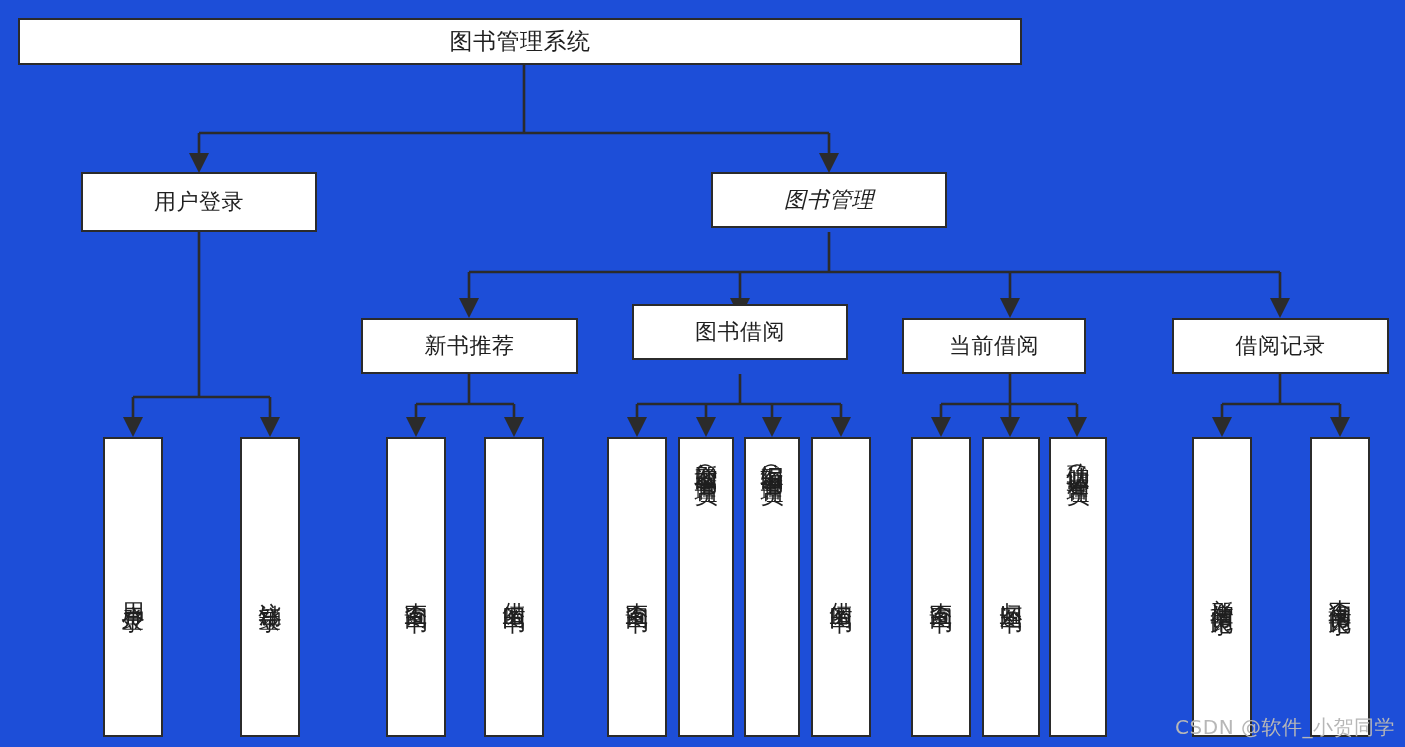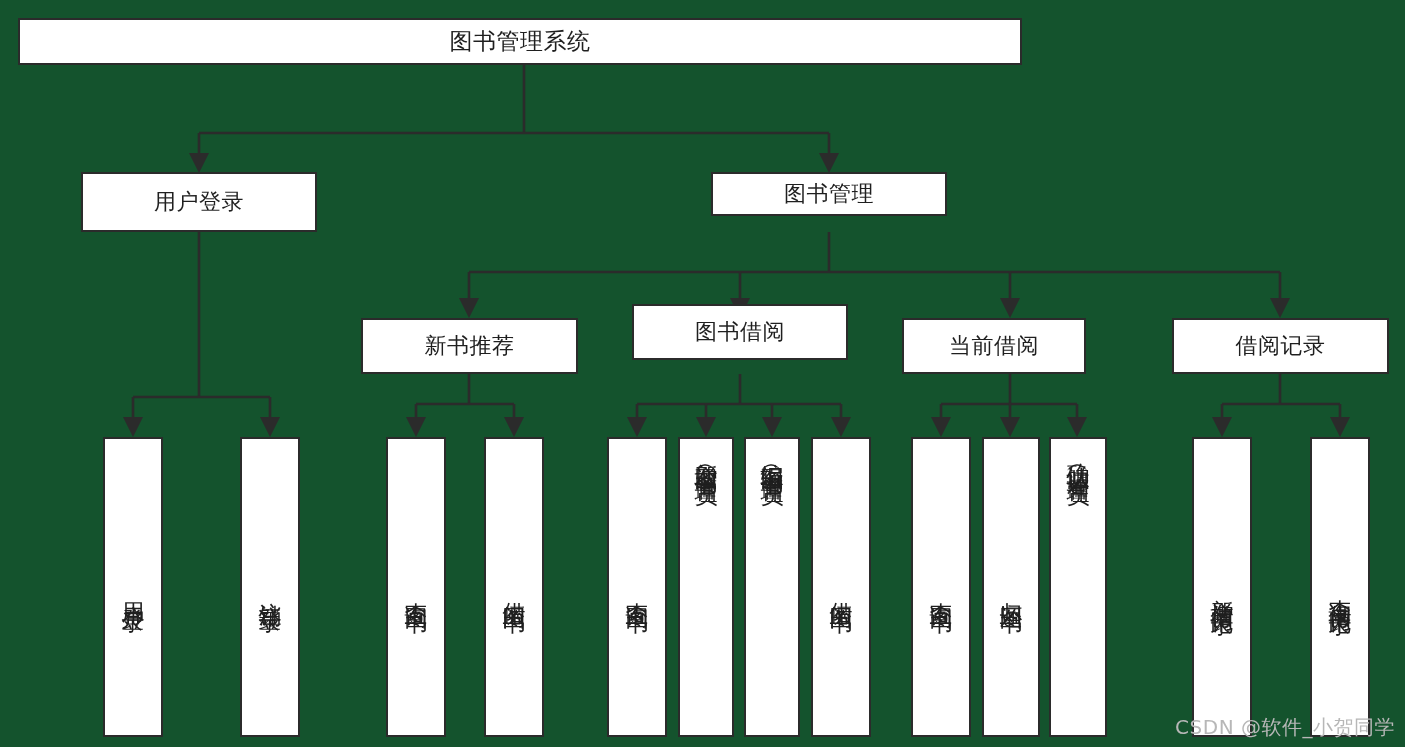--- a/index.html
+++ b/index.html
@@ -6,21 +6,21 @@
   html,body{margin:0;padding:0;background:#ffffff;}
   body{
     font-family:"DejaVu Sans","Liberation Sans",sans-serif;
     color:#1a1a1a;
     -webkit-font-smoothing:antialiased;
   }
   #canvas{
     position:relative;
     width:1405px;
     height:747px;
-    background:#14532d;
+    background:#1d4ed8;
     overflow:hidden;
   }
   
   #edges{
     position:absolute;
     left:0; top:0;
     width:1405px; height:747px;
     pointer-events:none;
   }
   #edges path, #edges line{
@@ -167,21 +167,21 @@
     </g>
   </svg>
 
   <div class="node horiz root" style="left:18px;  top:18px;  width:1004px; height:47px;">
     <span class="label">图书管理系统</span>
   </div>
 
   <div class="node horiz" style="left:81px;  top:172px; width:236px; height:60px;">
     <span class="label">用户登录</span>
   </div>
-  <div class="node horiz" style="left:711px; top:172px; width:236px; height:44px;">
+  <div class="node horiz" style="left:711px; top:172px; width:236px; height:56px;font-style:italic;">
     <span class="label">图书管理</span>
   </div>
 
   <div class="node horiz" style="left:361px;  top:318px; width:217px; height:56px;">
     <span class="label">新书推荐</span>
   </div>
   <div class="node horiz" style="left:632px;  top:304px; width:216px; height:56px;">
     <span class="label">图书借阅</span>
   </div>
   <div class="node horiz" style="left:902px;  top:318px; width:184px; height:56px;">

